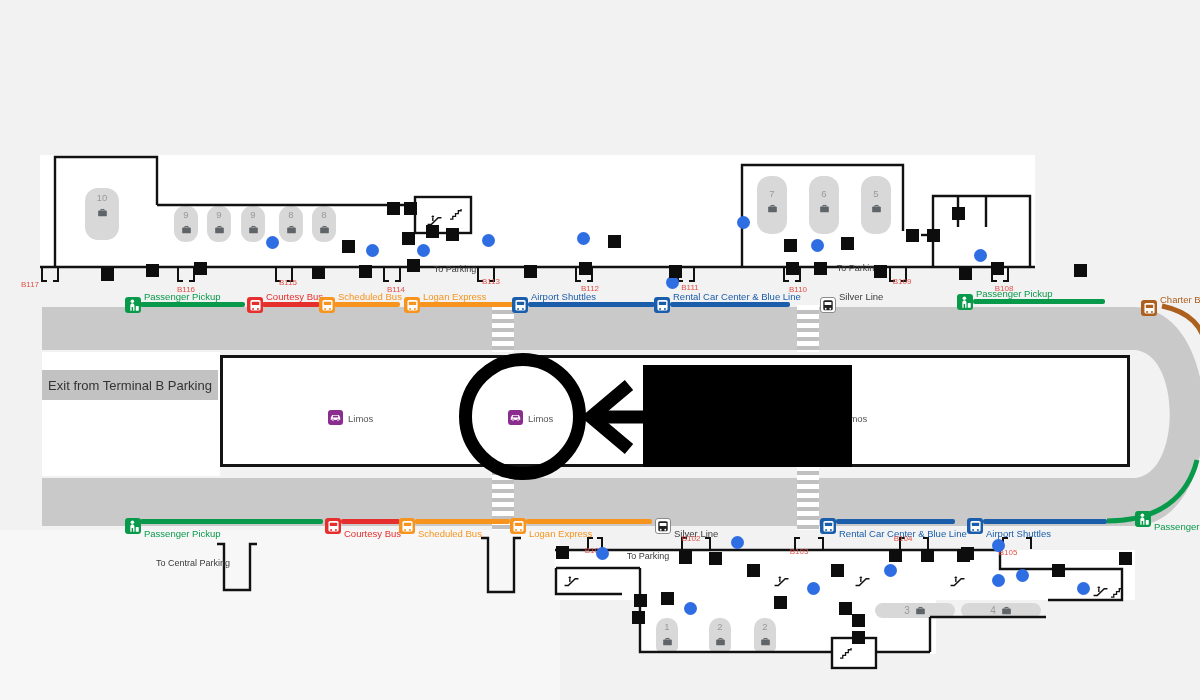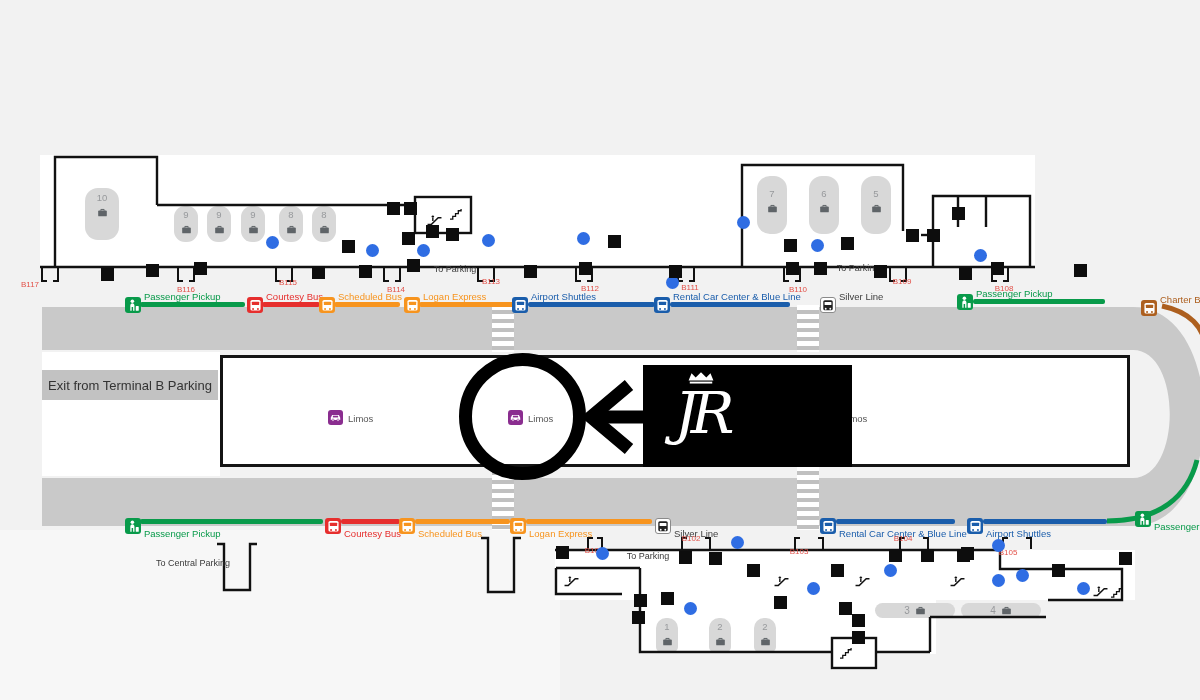--- a/index.html
+++ b/index.html
@@ -117,27 +117,20 @@
     <path d="M1107 521 C1160 521 1188 496 1197 460" stroke="var(--c-green)" stroke-width="5" fill="none"></path>
   </svg>
 
 
   <div id="hl-circle"></div>
   <svg class="toplayer" width="1200" height="700">
     <path d="M591 417 H650" stroke="#000" stroke-width="13" fill="none"></path>
     <path d="M629 385 L591 417 L629 449" stroke="#000" stroke-width="13" fill="none"></path>
   </svg>
   <div id="anno-box">
-    <div id="anno-logo">
-      <svg width="44" height="13" viewBox="0 0 24 11">
-        <path d="M1.5 8 L4 2 L7.5 5.5 L12 1 L16.5 5.5 L20 2 L22.5 8 Z" fill="#fff"></path>
-        <rect x="2.5" y="9" width="19" height="1.6" fill="#fff"></rect>
-      </svg>
-      <span class="jr">JR</span>
-    </div>
   </div>
 <div class="route-line" style="left: 140px; width: 105px; top: 302px; background: rgb(8, 154, 74);"></div>
     <div class="stop-icon" style="left: 125px; top: 297px; background: rgb(8, 154, 74); border: none;">
       <svg width="15" height="15" viewBox="0 0 16 16">
         <circle cx="6.8" cy="3.4" r="1.9" fill="#fff"></circle>
         <path d="M4.6 13.6 V8.3 C4.6 6.6 5.5 5.6 6.8 5.6 C8.1 5.6 9 6.6 9 8.3 V13.6 H7.6 V9.6 H6 V13.6 Z" fill="#fff"></path>
         <rect x="10.4" y="8.6" width="3.2" height="5" rx="0.6" fill="#fff"></rect>
       </svg>
     </div>
     <div class="stop-lbl" style="left: 144px; top: 291px; color: rgb(8, 154, 74);">Passenger Pickup</div>

